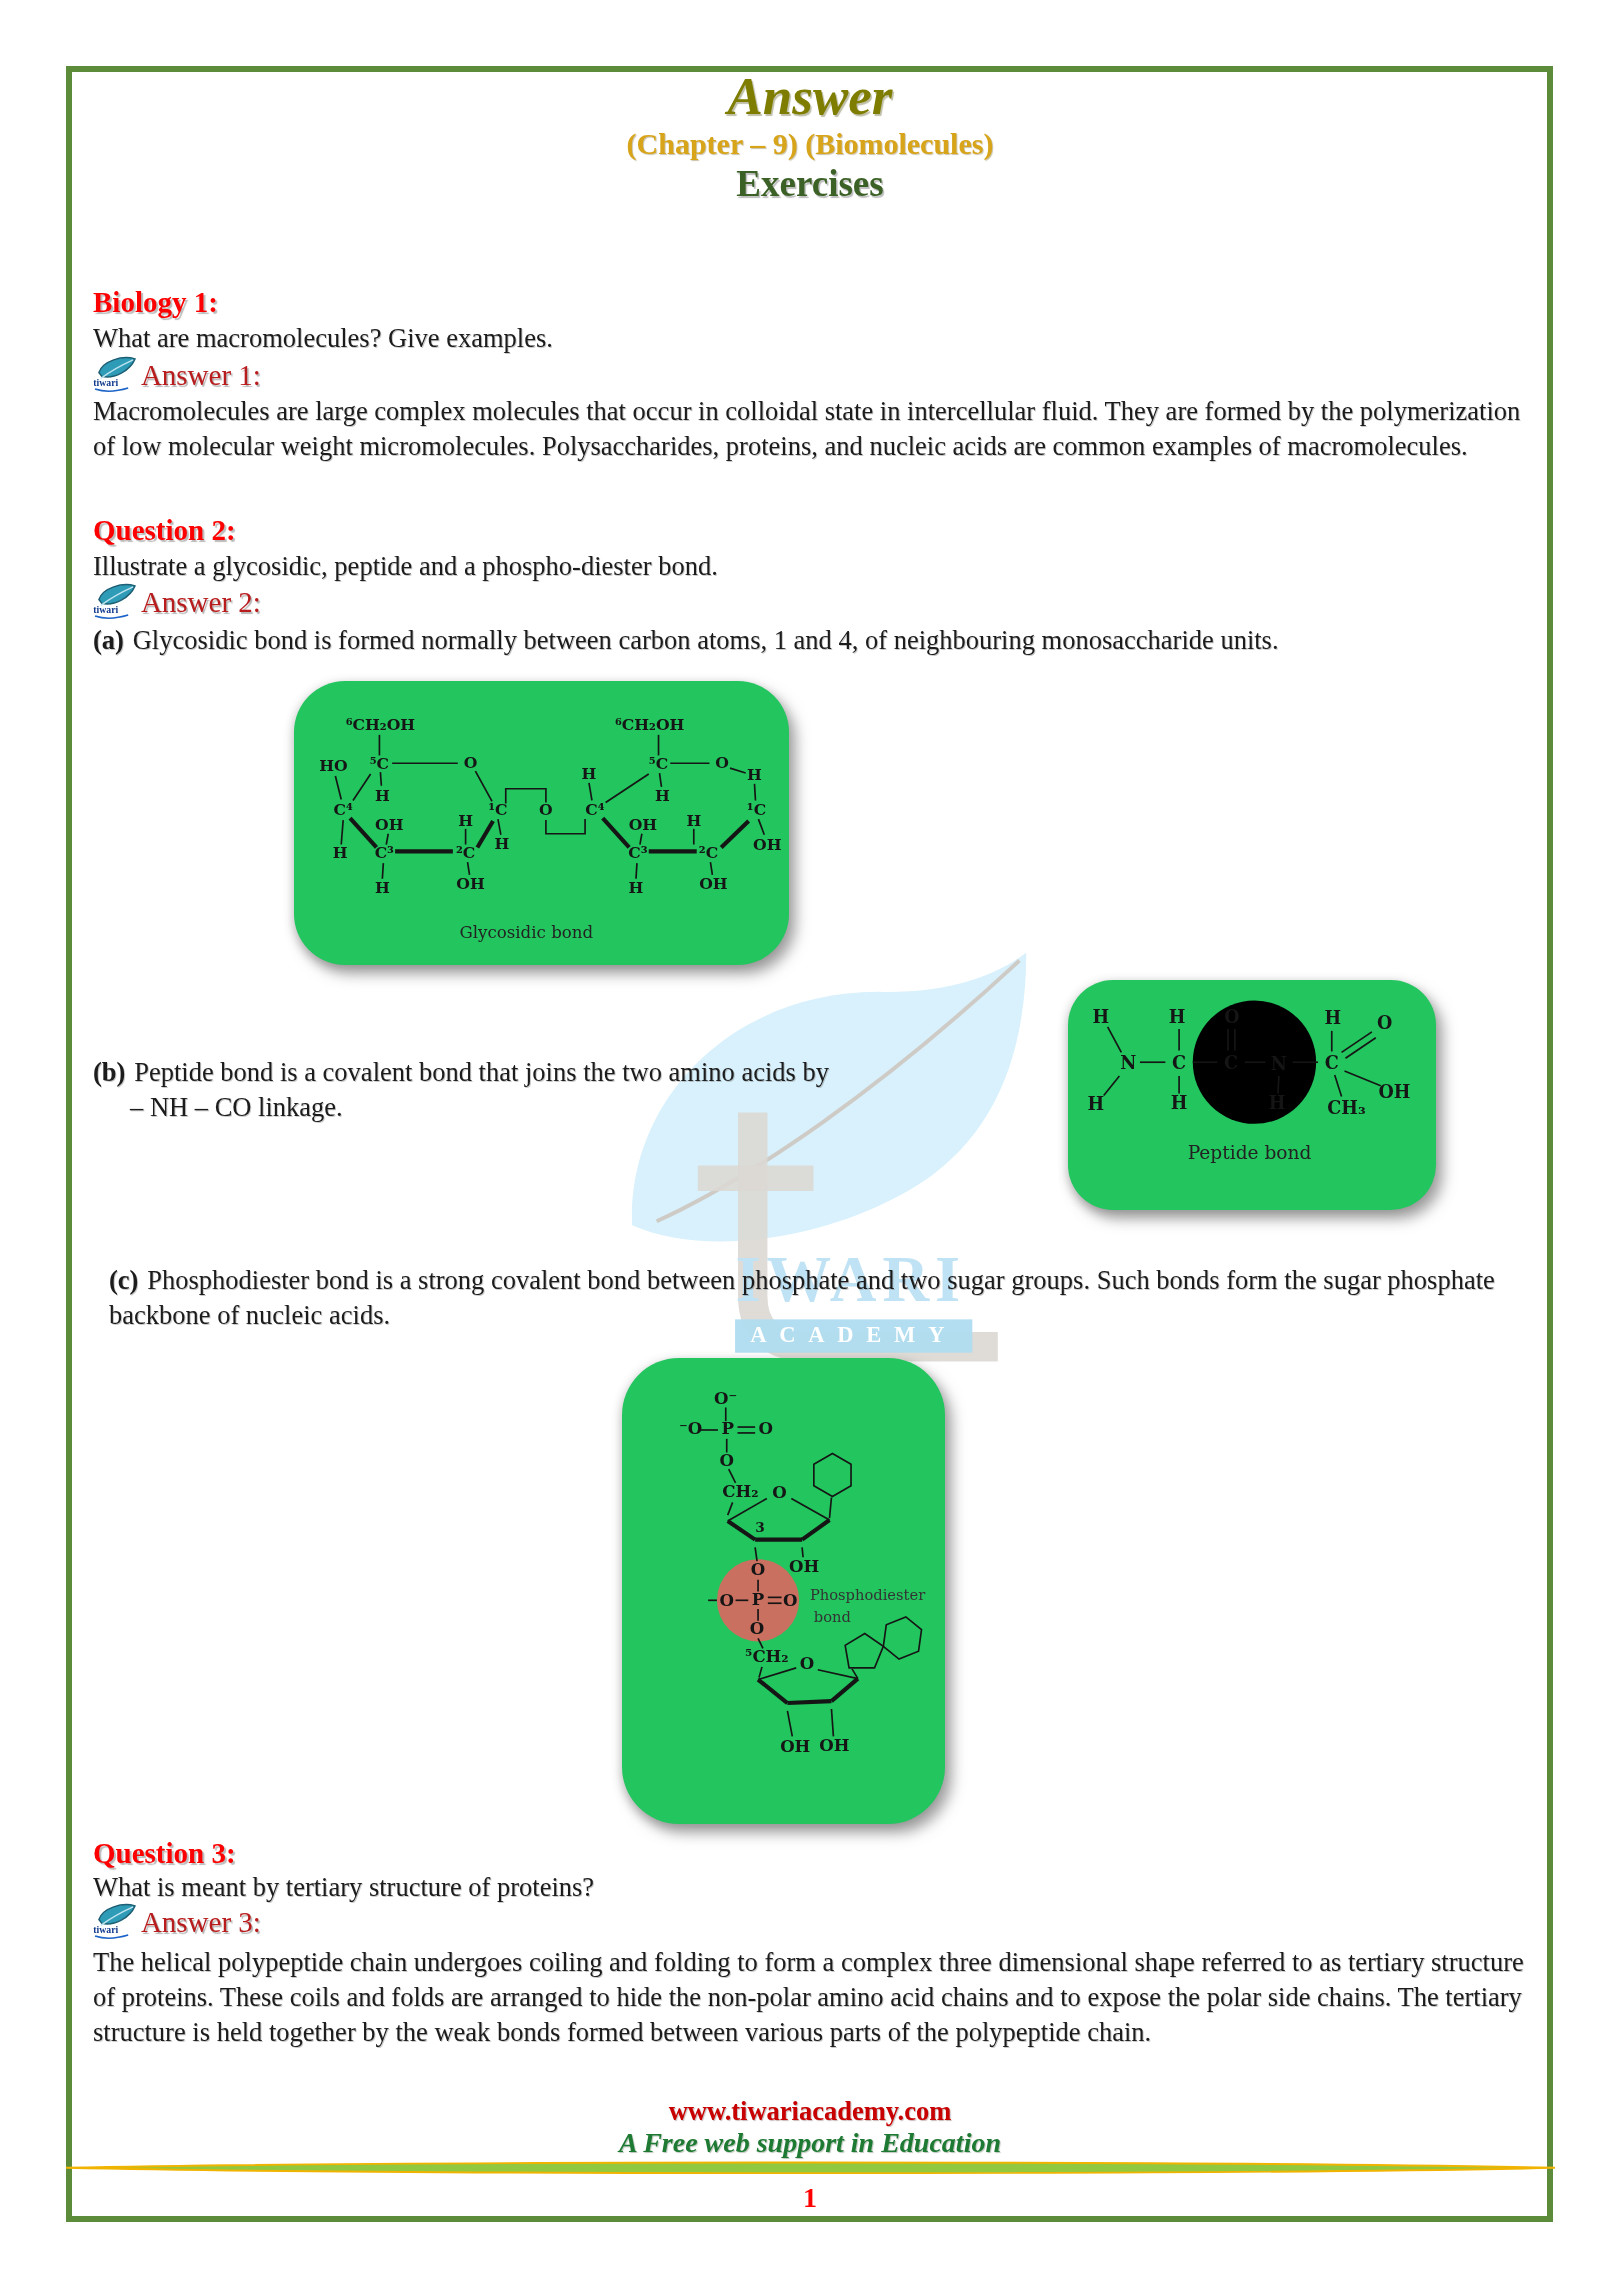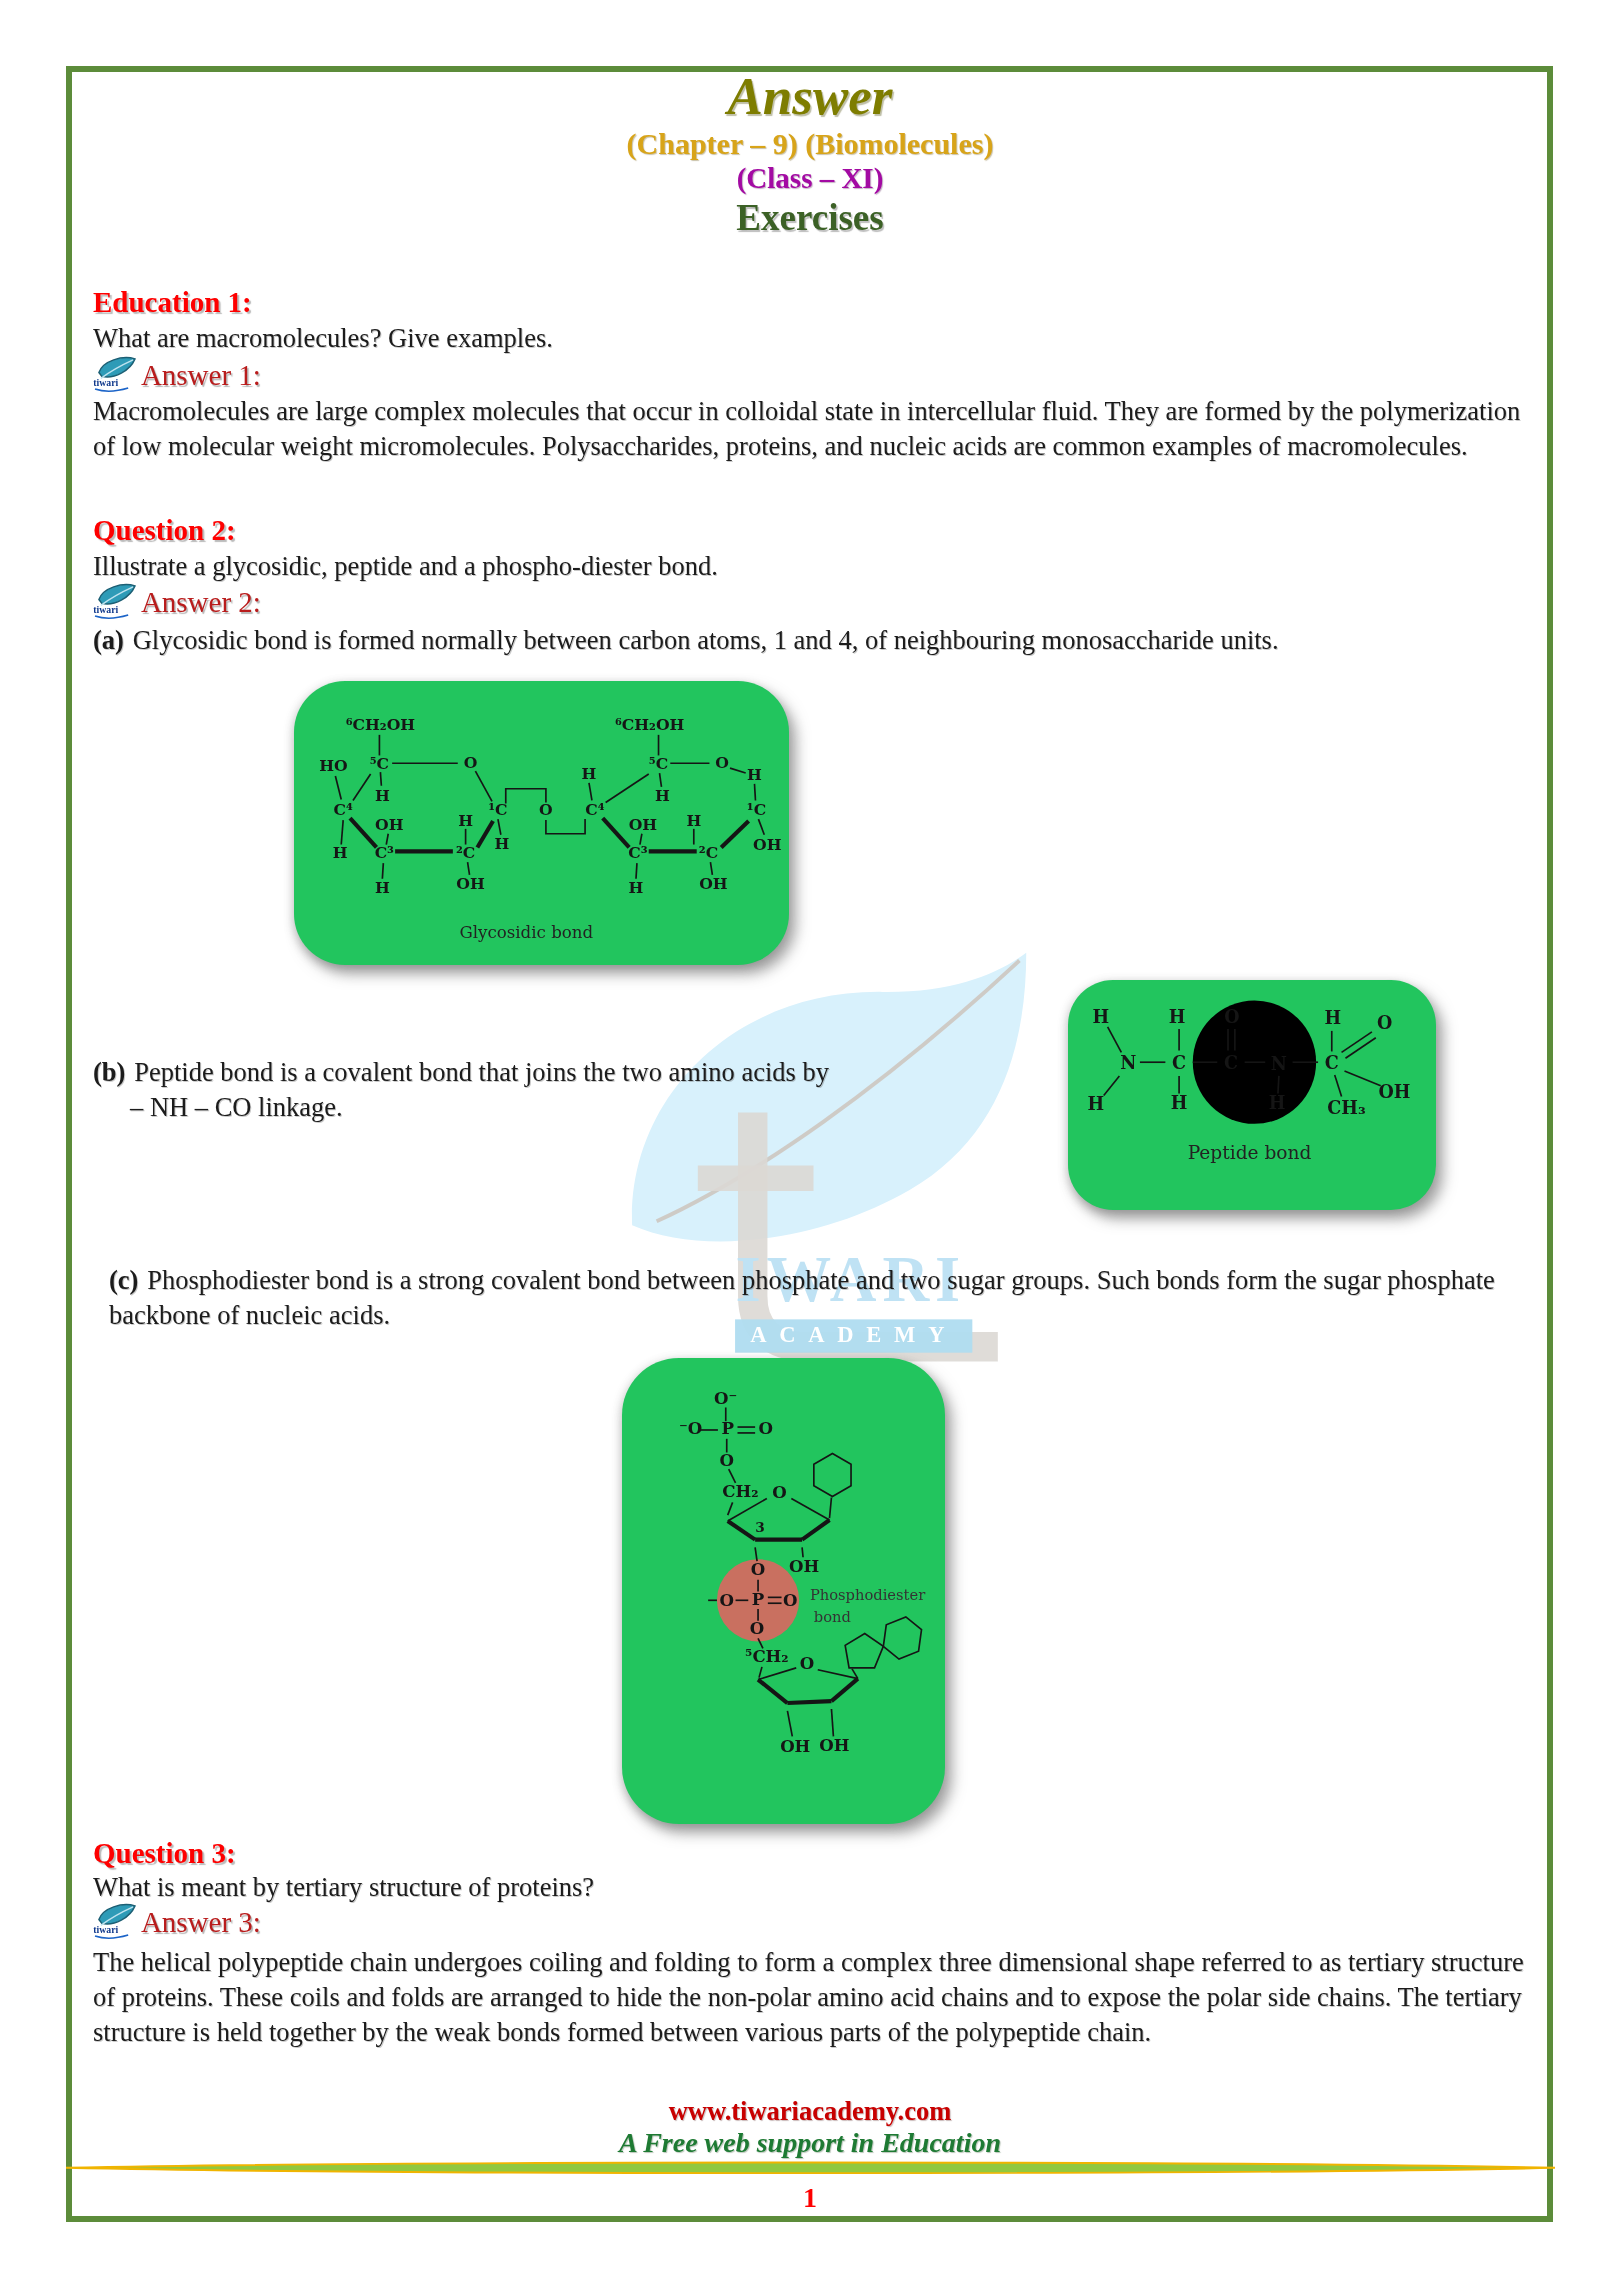--- a/index.html
+++ b/index.html
@@ -63,25 +63,24 @@
     <text x="268" y="362" font-family="Liberation Serif, serif" font-size="66" font-weight="bold" fill="#BFE2F4" letter-spacing="6" text-anchor="middle">IWARI</text>
     <rect x="150" y="396" width="242" height="34" fill="#AFDCF0" opacity="0.95"></rect>
     <text x="271" y="414" font-family="Liberation Serif, serif" font-size="23" font-weight="bold" fill="#FFFFFF" letter-spacing="13" text-anchor="middle">ACADEMY</text>
   </svg>
 
   <div class="content">
 
     <div class="hdr">
       <div class="h-biology">Answer</div>
       <div class="h-chapter">(Chapter – 9) (Biomolecules)</div>
-      <div class="h-class">(Class – XI)</div>
       <div class="h-exercises">Exercises</div>
     </div>
 
-    <div class="blk qhead" style="top:286px">Education 1:</div>
+    <div class="blk qhead" style="top:286px">Biology 1:</div>
     <div class="blk qtext" style="top:321px">What are macromolecules? Give examples.</div>
     <div class="blk ans" style="top:353px">
       <svg class="ticon" viewBox="0 0 46 40">
         <path d="M6,20 C10,8 30,2 43,6 C38,18 22,27 9,24 Z" fill="#2E9BB7" stroke="#1C5F74" stroke-width="1.5"></path>
         <path d="M8,26 C16,20 30,12 41,7" stroke="#bfe3ef" stroke-width="1.5" fill="none"></path>
         <text x="13" y="34" font-size="10" font-weight="bold" fill="#123A8C" text-anchor="middle" style="dominant-baseline:auto">tiwari</text>
         <path d="M2,37 C14,41 26,39 36,36" stroke="#1C64C8" stroke-width="1.6" fill="none"></path>
       </svg>
       <span class="alabel">Answer 1:</span>
     </div>

